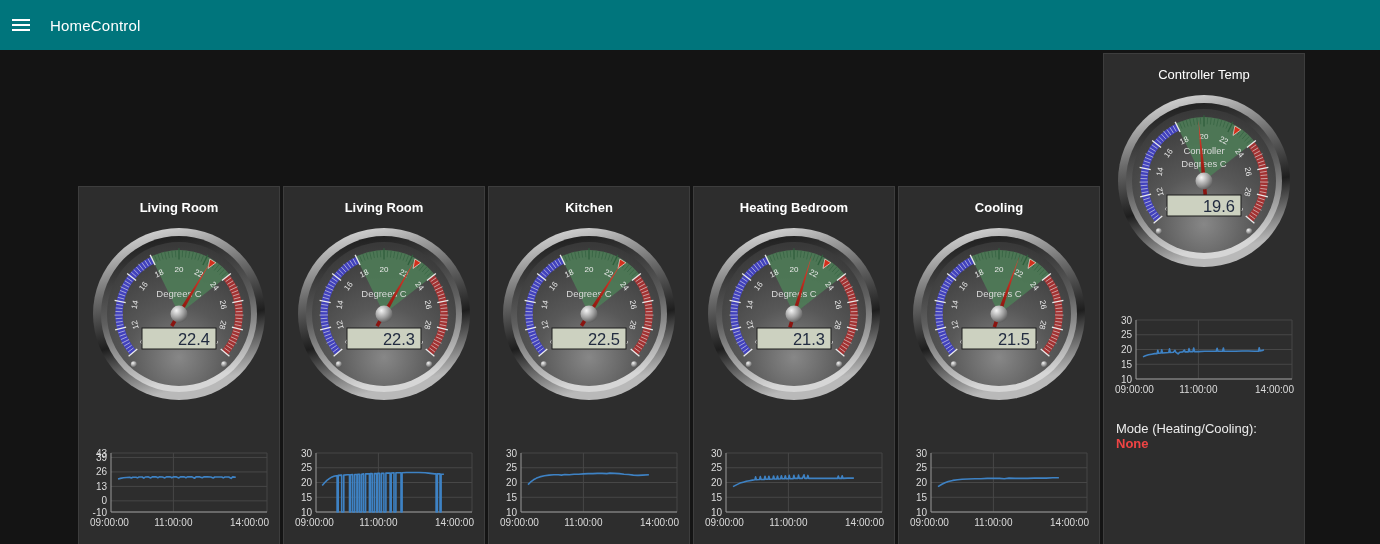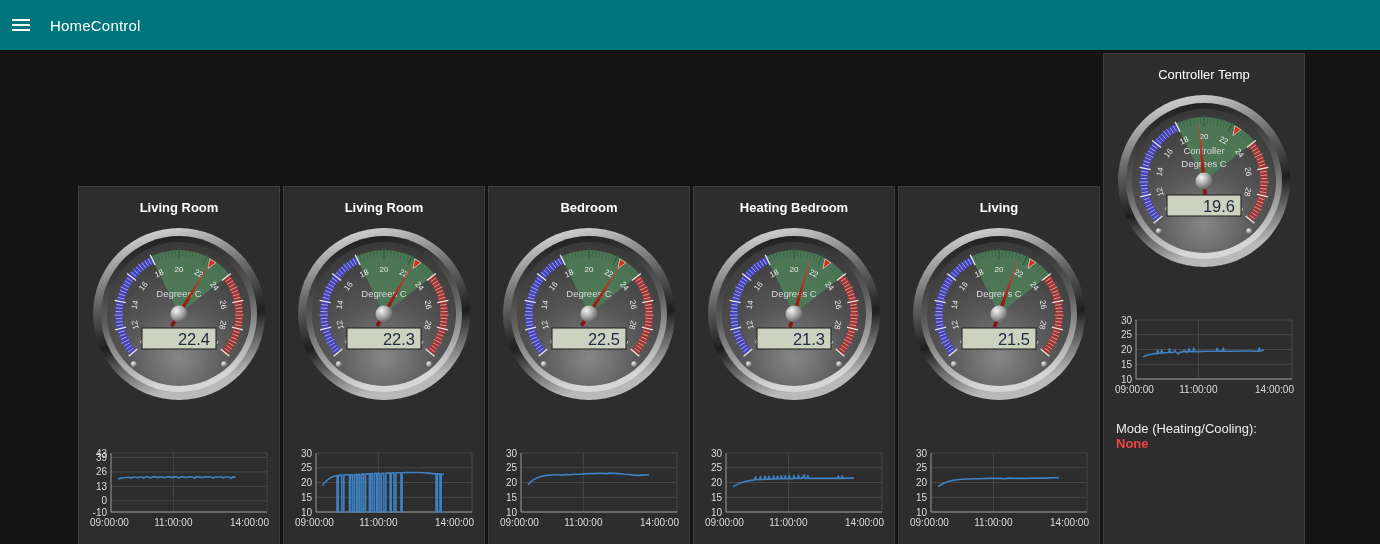--- a/index.html
+++ b/index.html
@@ -359,21 +359,21 @@
         <line x1="183" y1="7" x2="183" y2="66" stroke="#474747" stroke-width="1"></line>
         <text x="185" y="80" fill="#dcdcdc" font-size="10" text-anchor="end">14:00:00</text>
         <line x1="27" y1="7" x2="27" y2="66" stroke="#9a9a9a" stroke-width="1"></line>
         <line x1="27" y1="66" x2="183" y2="66" stroke="#9a9a9a" stroke-width="1"></line>
         <polyline points="33.2,39.5 35.6,36.8 37.9,34.4 40.3,32.7 42.6,31.2 44.9,30.3 47.3,29.7 48.1,29.7 48.1,66.0 49.2,66.0 49.2,29.4 52.7,29.1 52.7,66.0 54.8,66.0 54.8,29.1 58.2,28.8 60.5,28.8 60.5,66.0 61.6,66.0 61.6,28.8 63.7,28.5 63.7,66.0 65.7,66.0 65.7,28.5 67.9,28.5 67.9,66.0 68.8,66.0 68.8,28.2 70.7,28.2 70.7,66.0 72.6,66.0 72.6,28.2 74.6,27.9 74.6,66.0 76.6,66.0 76.6,27.9 78.5,27.9 80.4,27.9 80.4,66.0 81.3,66.0 81.3,27.6 83.2,27.6 83.2,66.0 85.3,66.0 85.3,27.6 87.5,27.6 87.5,66.0 88.5,66.0 88.5,27.4 90.6,27.4 90.6,66.0 92.5,66.0 92.5,27.4 94.9,27.4 94.9,66.0 96.9,66.0 96.9,27.1 99.1,27.1 101.1,27.1 101.1,66.0 102.2,66.0 102.2,27.1 105.0,26.8 105.0,66.0 106.9,66.0 106.9,26.8 109.7,26.8 112.0,26.8 112.0,66.0 113.1,66.0 113.1,26.8 117.5,26.5 123.7,26.5 130.0,26.5 136.2,26.8 139.3,27.1 145.6,27.9 147.1,27.9 147.1,66.0 148.4,66.0 148.4,27.9 151.0,27.9 151.0,66.0 152.1,66.0 152.1,28.2 154.9,28.2" fill="none" stroke="#3e82c4" stroke-width="1.6" stroke-linejoin="round"></polyline>
       </svg>
 
   </div>
 
   <div class="panel">
-    <div class="panel-title">Bedroom</div>
+    <div class="panel-title">Kitchen</div>
     <svg class="gauge" width="196" height="196">
         <defs>
           <linearGradient id="rimA2" x1="0" y1="0" x2="0.25" y2="1">
             <stop offset="0%" stop-color="#efefef"></stop>
             <stop offset="40%" stop-color="#6a6a6a"></stop>
             <stop offset="68%" stop-color="#1e1e1e"></stop>
             <stop offset="100%" stop-color="#b9b9b9"></stop>
           </linearGradient>
           <linearGradient id="rimB2" x1="0" y1="0" x2="0.2" y2="1">
             <stop offset="0%" stop-color="#161616"></stop>
@@ -685,21 +685,21 @@
         <line x1="183" y1="7" x2="183" y2="66" stroke="#474747" stroke-width="1"></line>
         <text x="185" y="80" fill="#dcdcdc" font-size="10" text-anchor="end">14:00:00</text>
         <line x1="27" y1="7" x2="27" y2="66" stroke="#9a9a9a" stroke-width="1"></line>
         <line x1="27" y1="66" x2="183" y2="66" stroke="#9a9a9a" stroke-width="1"></line>
         <polyline points="34.0,40.6 37.9,38.6 41.0,37.1 44.2,36.2 47.3,35.3 50.4,34.7 53.5,34.1 55.9,33.8 56.6,30.9 57.4,33.8 60.5,33.5 61.3,30.6 62.1,33.5 65.2,33.5 66.0,30.3 66.8,33.3 69.1,33.3 69.9,30.3 70.7,33.3 73.8,33.0 74.6,30.0 75.4,33.0 77.7,33.0 78.5,30.0 79.3,33.0 81.6,32.7 82.4,29.7 83.2,32.7 85.5,32.7 86.3,29.7 87.1,32.7 89.4,32.7 90.2,29.4 91.0,32.7 94.1,32.7 94.9,29.4 95.6,32.4 98.8,32.4 99.5,29.1 100.3,32.4 103.4,32.4 105.0,28.8 105.8,32.4 108.1,32.4 108.9,29.4 109.7,32.4 114.4,32.4 120.6,32.4 126.8,32.4 133.1,32.4 138.5,32.4 139.3,30.0 140.1,32.4 142.4,32.4 143.2,29.7 144.0,32.4 148.7,32.1 154.9,32.1" fill="none" stroke="#3e82c4" stroke-width="1.6" stroke-linejoin="round"></polyline>
       </svg>
 
   </div>
 
   <div class="panel">
-    <div class="panel-title">Living</div>
+    <div class="panel-title">Cooling</div>
     <svg class="gauge" width="196" height="196">
         <defs>
           <linearGradient id="rimA4" x1="0" y1="0" x2="0.25" y2="1">
             <stop offset="0%" stop-color="#efefef"></stop>
             <stop offset="40%" stop-color="#6a6a6a"></stop>
             <stop offset="68%" stop-color="#1e1e1e"></stop>
             <stop offset="100%" stop-color="#b9b9b9"></stop>
           </linearGradient>
           <linearGradient id="rimB4" x1="0" y1="0" x2="0.2" y2="1">
             <stop offset="0%" stop-color="#161616"></stop>

